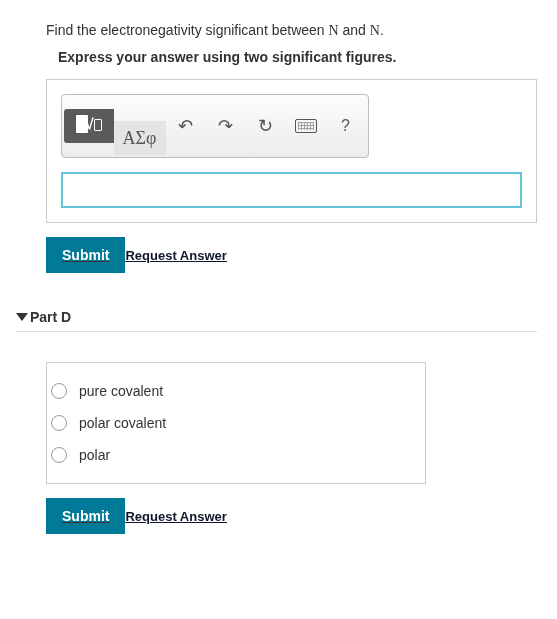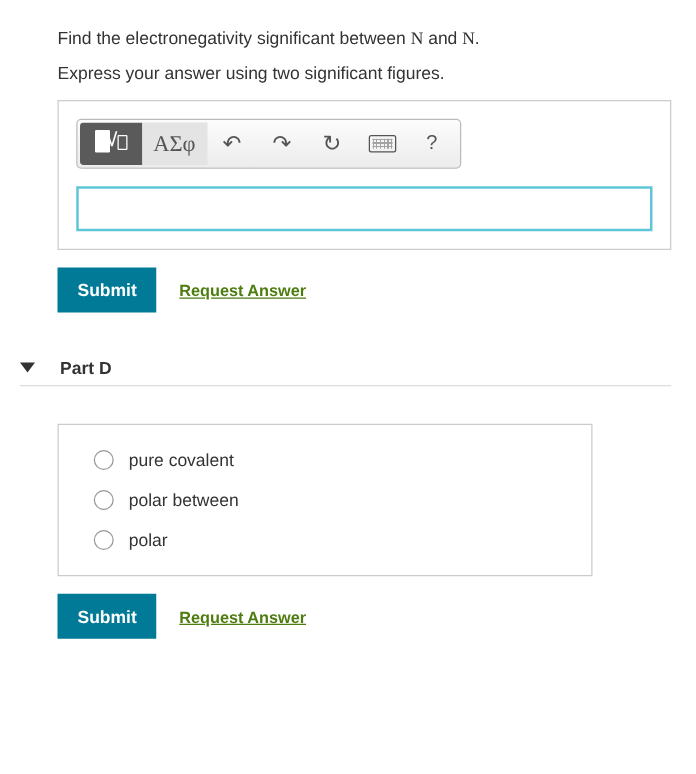--- a/index.html
+++ b/index.html
@@ -7,21 +7,21 @@
     font-family: Arial, Helvetica, sans-serif;
     font-size: 14px;
     color: #333;
     margin: 0;
     padding: 20px 20px 20px 46px;
     width: 557px;
     background: #fff;
   }
   .question-text { margin: 0 0 8px 0; line-height: 1.5; }
   .serif-var { font-family: "Times New Roman", Times, serif; }
-  .instruction { font-weight: normal; margin: 0 0 14px 0; }
+  .instruction { font-weight: bold; margin: 0 0 14px 12px; }
   .answer-box {
     border: 1px solid #ccc;
     padding: 14px;
     margin-bottom: 14px;
   }
   .toolbar {
     border: 1px solid #bbb;
     border-radius: 4px;
     display: inline-flex;
     align-items: center;
@@ -52,62 +52,62 @@
     background: #e4e4e4;
   }
   .input-line {
     border: 2px solid #5fc6d8;
     height: 36px;
     width: 100%;
   }
   .submit-row {
     display: flex;
     align-items: center;
-    gap: 18px;
+    text-decoration: underline;
   }
   .submit-btn {
     background: #007a96;
     color: #fff;
     border: none;
     padding: 10px 16px;
     font-size: 14px;
     font-weight: bold;
     cursor: pointer;
   }
   .req-link {
-    color: #4d7c0f;
+    color: #0f172a;
     text-decoration: underline;
     font-weight: bold;
     cursor: pointer;
     font-size: 13px;
     text-align: right;
   }
   .part-divider {
     margin: 36px 0 4px -30px;
     position: relative;
   }
   .part-header {
     display: flex;
     align-items: center;
-    gap: 20px;
+    gap: 2px;
     font-weight: bold;
     padding-bottom: 6px;
     border-bottom: 1px solid #dcdcdc;
   }
   .collapse-caret {
     width: 0; height: 0;
     border-left: 6px solid transparent;
     border-right: 6px solid transparent;
     border-top: 8px solid #333;
   }
   .part-body { padding: 16px 0 0 30px; }
   .options-box {
     border: 1px solid #ccc;
-    padding: 12px 28px;
-    width: 428px;
+    padding: 12px 4px;
+    width: 380px;
     margin: 14px 0;
   }
   .opt-row {
     display: flex;
     align-items: center;
     gap: 12px;
     padding: 8px 0;
   }
   .radio {
     width: 16px; height: 16px;
@@ -142,21 +142,21 @@
   }
   .template-icon .root {
     position: absolute; left: 10px; top: 0;
     color: #fff; font-size: 15px; font-weight: bold;
   }
   .template-icon .box2 {
     position: absolute; left: 18px; top: 4px;
     width: 8px; height: 12px;
     border: 1.5px solid #fff; border-radius: 1px;
   }
-  .greek-btn { font-family: "Times New Roman", serif; font-size: 18px; }
+  .greek-btn { font-family: "Times New Roman", serif; font-size: 18px; margin-top: 24px; }
   .undo-arrow, .redo-arrow, .reset-arrow { font-size: 18px; }
 </style>
 </head>
 <body>
 
 <p class="question-text">
   <span>Find the electronegativity significant between </span><span class="serif-var">N</span><span> and </span><span class="serif-var">N</span><span>.</span>
 </p>
 <p class="instruction">Express your answer using two significant figures.</p>
 
@@ -199,21 +199,21 @@
   </div>
   <div class="part-body">
 
     <div class="options-box">
       <div class="opt-row">
         <span class="radio"></span>
         <span>pure covalent</span>
       </div>
       <div class="opt-row">
         <span class="radio"></span>
-        <span>polar between</span>
+        <span>polar covalent</span>
       </div>
       <div class="opt-row">
         <span class="radio"></span>
         <span>polar</span>
       </div>
     </div>
 
     <div class="submit-row">
       <button class="submit-btn">Submit</button>
       <a class="req-link">Request Answer</a>

